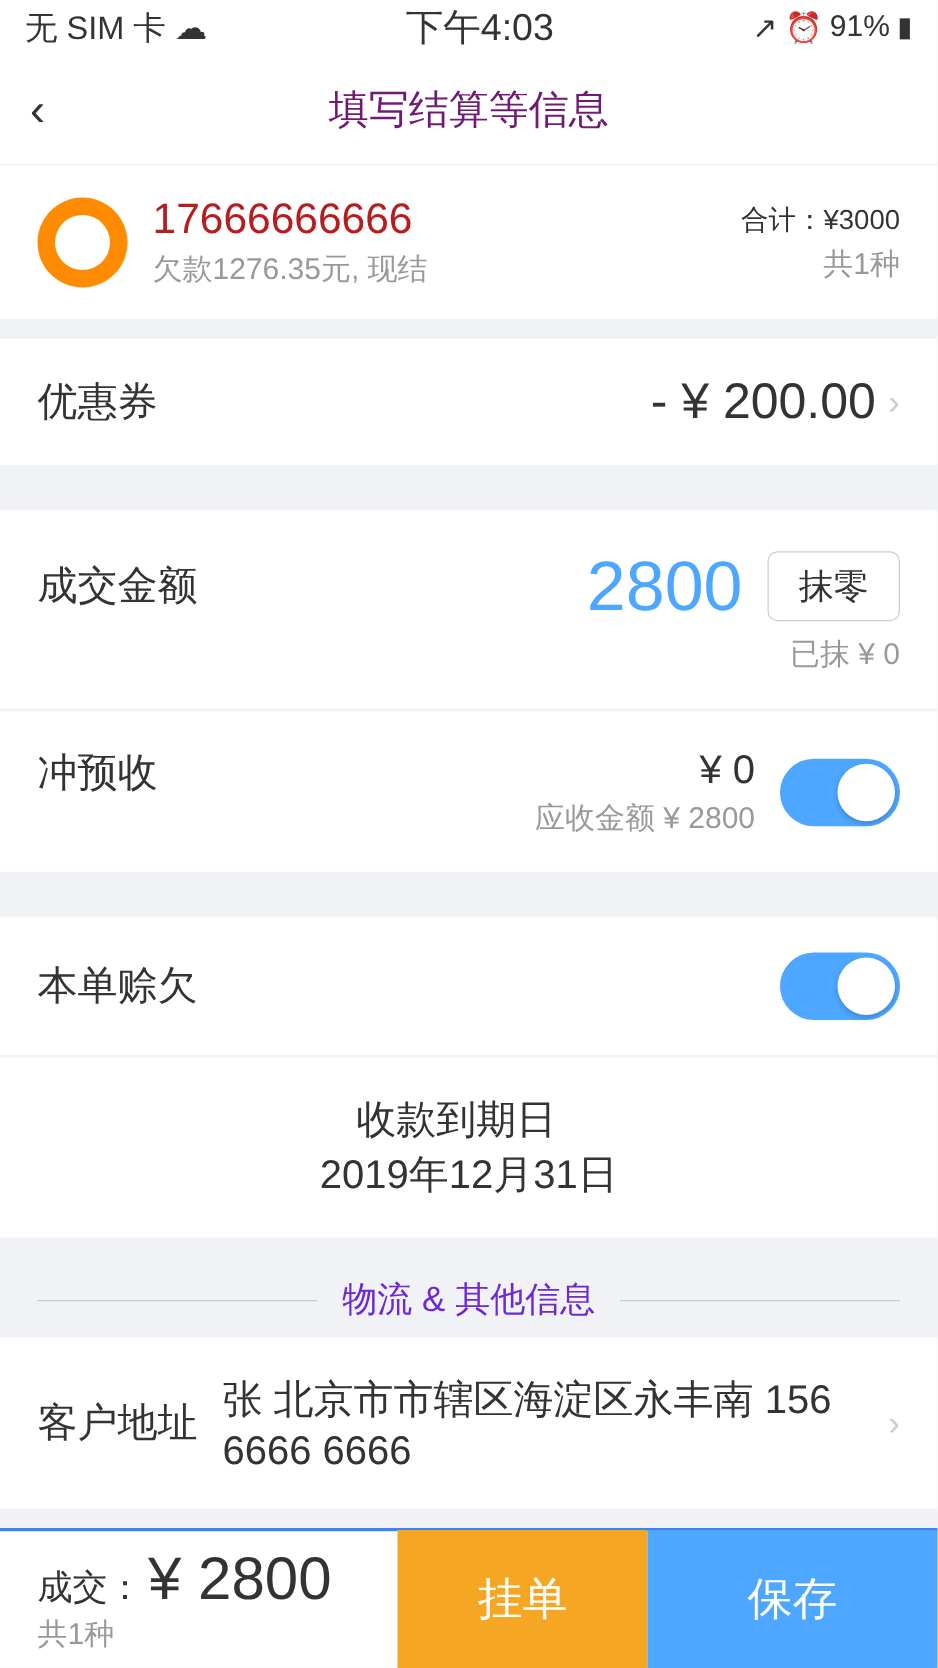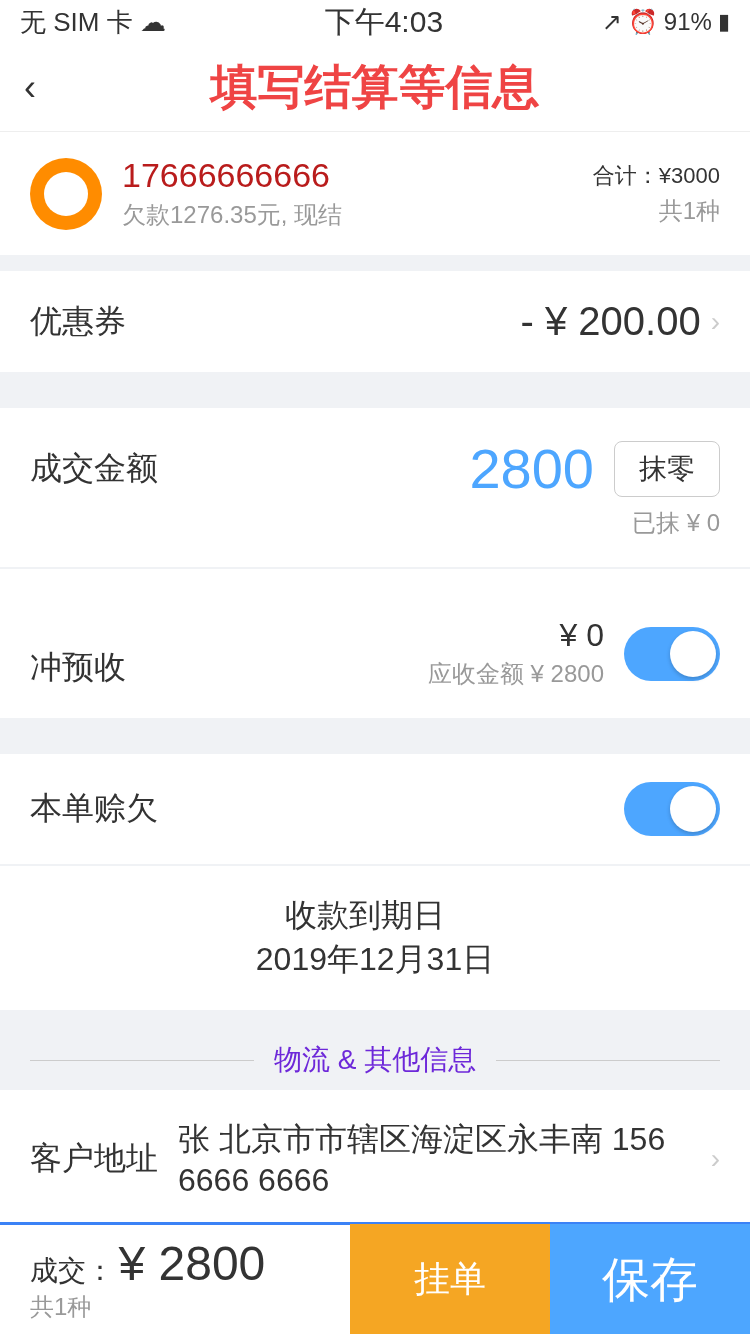--- a/index.html
+++ b/index.html
@@ -38,23 +38,23 @@
       border-bottom: 1px solid #eee;
     }
     .nav-back {
       position: absolute;
       left: 24px;
       font-size: 36px;
       color: #333;
       cursor: pointer;
     }
     .nav-title {
-      font-size: 47px;
-      font-weight: 700;
-      color: #ef4444;
+      font-size: 32px;
+      font-weight: 400;
+      color: #701a75;
     }
 
     
     .content {
       padding-bottom: 120px;
     }
 
     
     .customer-card {
       background: #fff;
@@ -191,23 +191,22 @@
     }
 
     
     .prepay-section {
       background: #fff;
       padding: 28px 30px;
       margin-top: 2px;
     }
     .prepay-row {
       display: flex;
-      align-items: flex-end;
-      justify-content: space-between;
-      margin-top: 20px;
+      align-items: flex-start;
+      justify-content: space-between;
     }
     .prepay-label {
       font-size: 32px;
       color: #333;
     }
     .prepay-right {
       display: flex;
       align-items: center;
       gap: 20px;
     }
@@ -357,27 +356,27 @@
       height: 112px;
       background: #f5a623;
       display: flex;
       align-items: center;
       justify-content: center;
       font-size: 36px;
       color: #fff;
       cursor: pointer;
     }
     .bottom-btn-save {
-      width: 200px;
+      width: 232px;
       height: 112px;
       background: #4da6ff;
       display: flex;
       align-items: center;
       justify-content: center;
-      font-size: 48px;
+      font-size: 36px;
       color: #fff;
       cursor: pointer;
       font-family: Liberation Mono, monospace;
     }
   </style>
 </head>
 <body>
 
 <div class="status-bar">
   <span class="status-left">无 SIM 卡 ☁</span>

